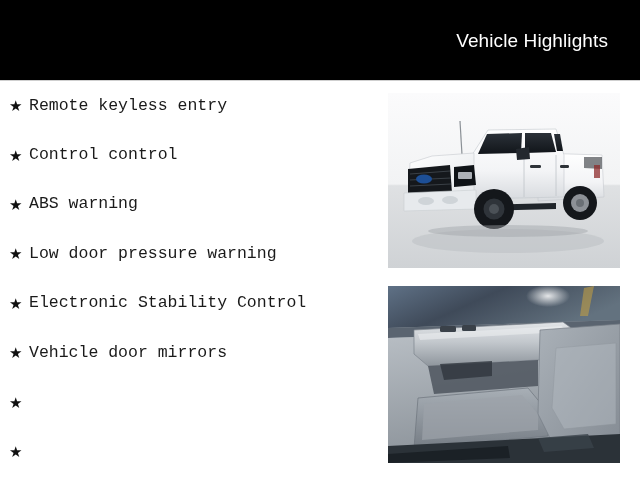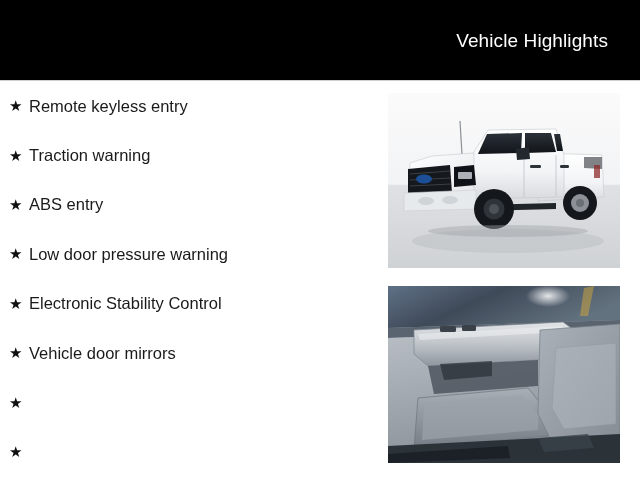--- a/index.html
+++ b/index.html
@@ -78,20 +78,21 @@
     line-height: 1;
     color: #111111;
     width: 20px;
     display: inline-block;
   }
   .feature-label {
     font-size: 16.5px;
     line-height: 20px;
     color: #1a1a1a;
     white-space: nowrap;
+    font-family: Liberation Mono, monospace;
   }
 
   
   .photo {
     position: absolute;
     left: 388px;
     width: 232px;
     overflow: hidden;
   }
   .photo-exterior {
@@ -120,25 +121,25 @@
 
 <div class="content">
 
   <ul class="feature-list">
     <li class="feature-item">
       <span class="bullet-star">★</span>
       <span class="feature-label">Remote keyless entry</span>
     </li>
     <li class="feature-item">
       <span class="bullet-star">★</span>
-      <span class="feature-label">Traction warning</span>
-    </li>
-    <li class="feature-item">
-      <span class="bullet-star">★</span>
-      <span class="feature-label">ABS entry</span>
+      <span class="feature-label">Control control</span>
+    </li>
+    <li class="feature-item">
+      <span class="bullet-star">★</span>
+      <span class="feature-label">ABS warning</span>
     </li>
     <li class="feature-item">
       <span class="bullet-star">★</span>
       <span class="feature-label">Low door pressure warning</span>
     </li>
     <li class="feature-item">
       <span class="bullet-star">★</span>
       <span class="feature-label">Electronic Stability Control</span>
     </li>
     <li class="feature-item">

